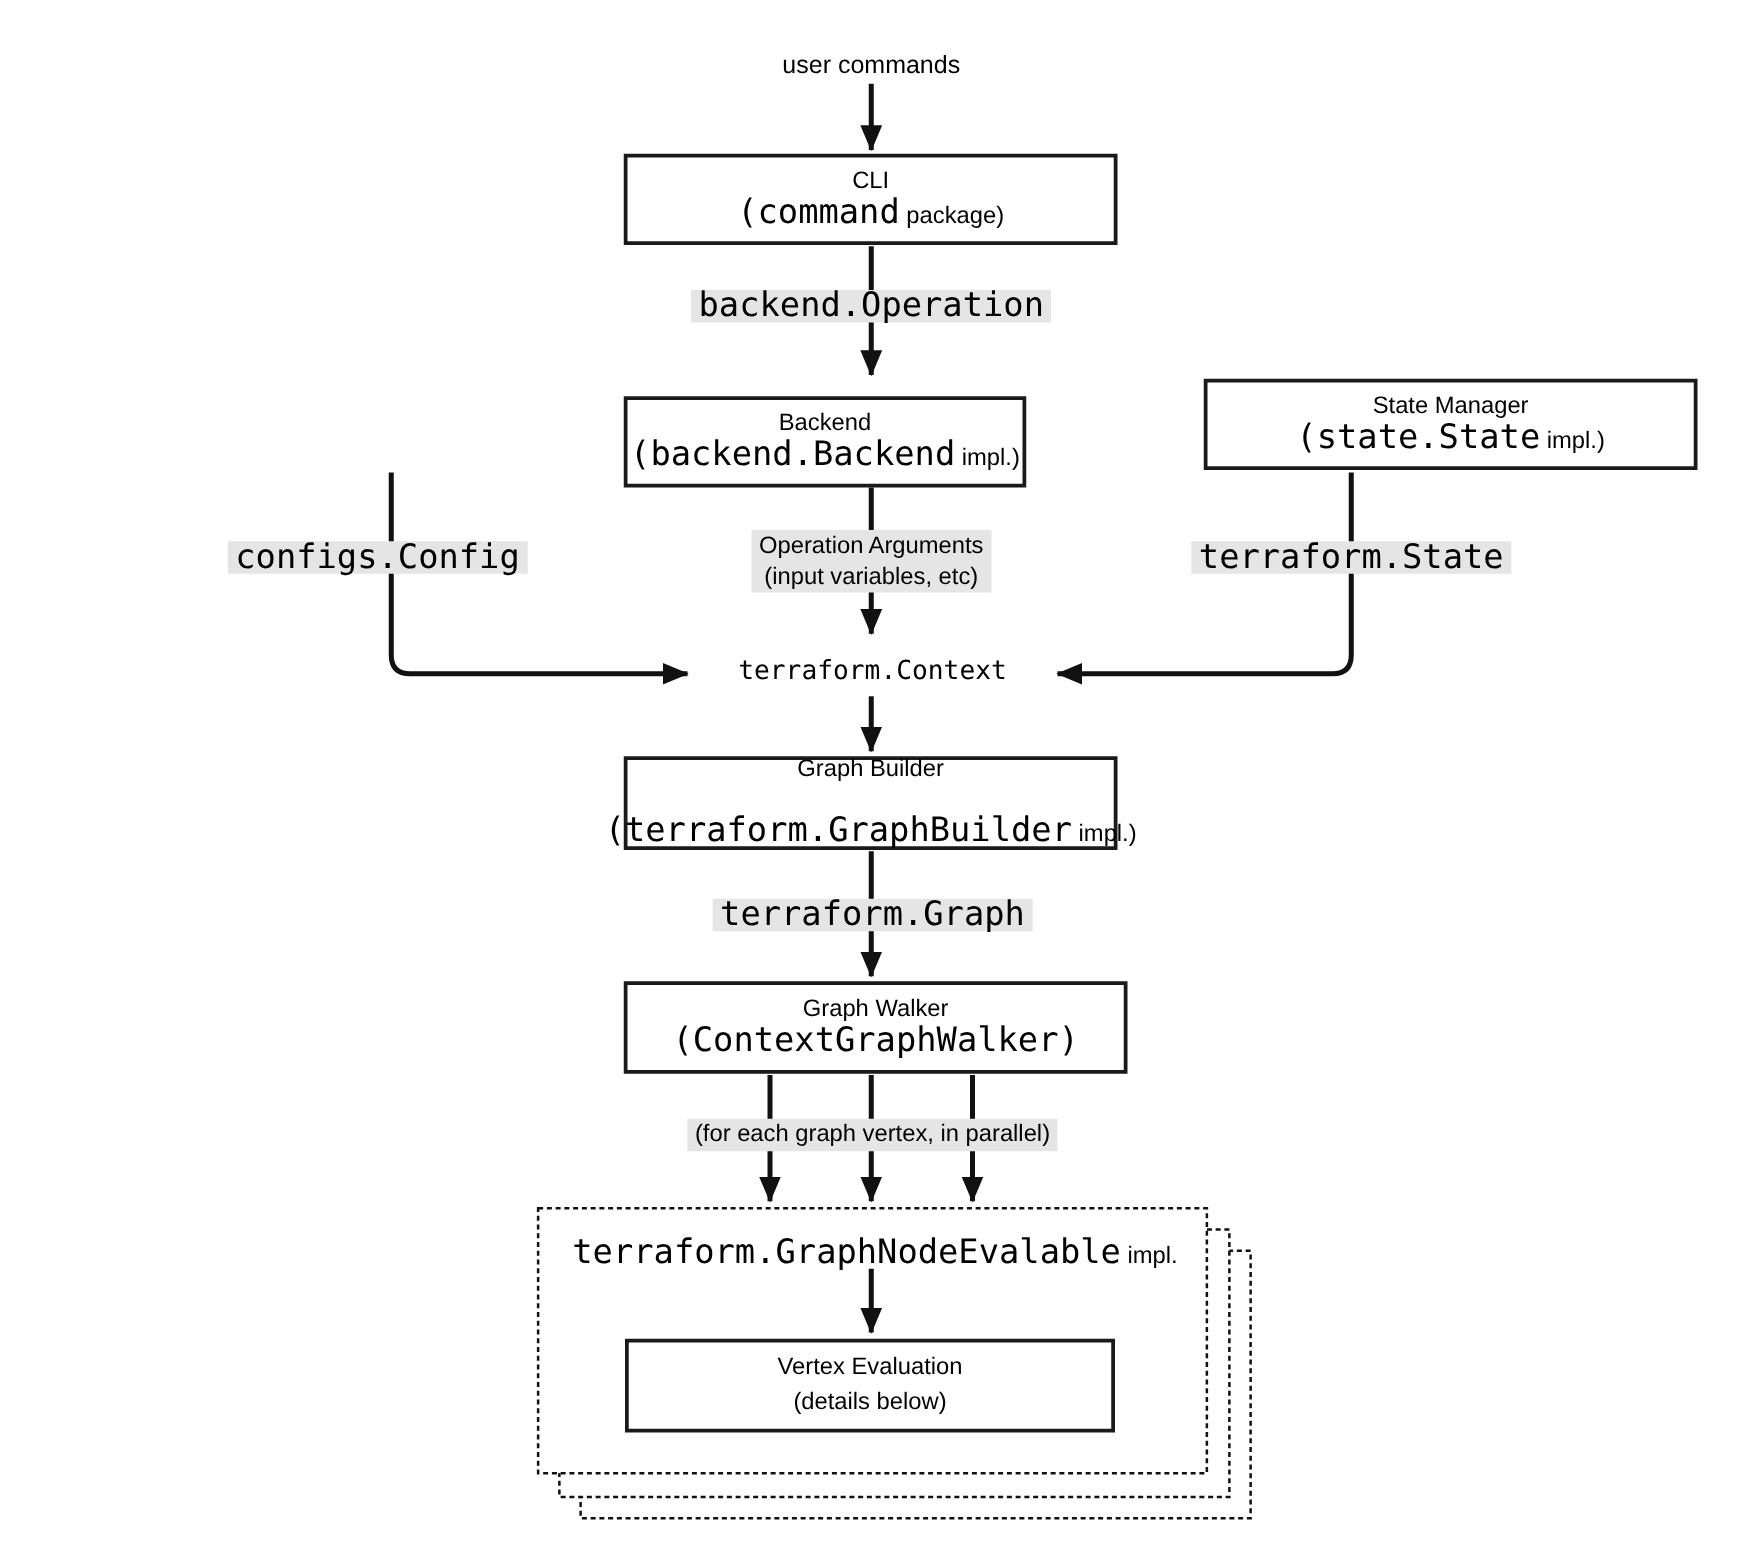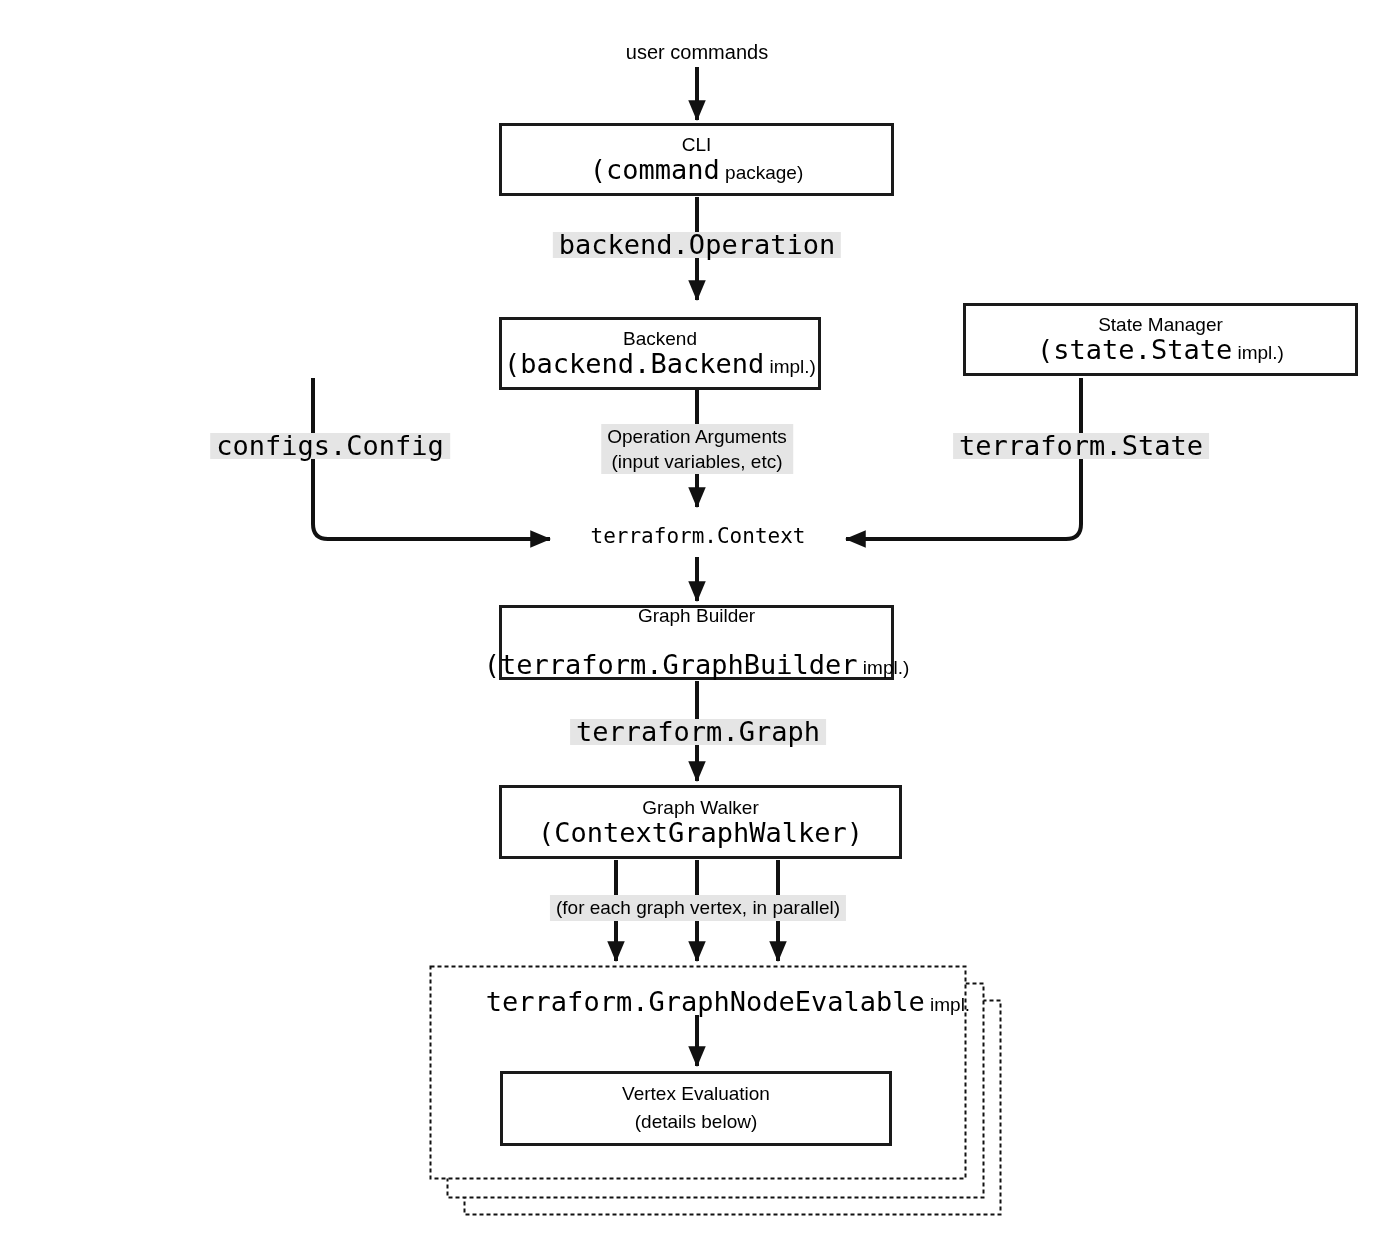--- a/index.html
+++ b/index.html
@@ -98,30 +98,30 @@
 
   <div class="box" style="left:500px;top:1071px;width:392px;height:75px;">
     <div class="title sans">Vertex Evaluation</div>
     <div class="subtitle"><span class="mono"></span><span class="sans">(details below)</span></div>
   </div>
 
   <div class="lbl sans" style="left:697px;top:39px;font-size:20px;">user commands</div>
 
   <div class="lbl mono bg" style="left:697px;top:232px;">backend.Operation</div>
 
-  <div class="lbl mono bg" style="left:330px;top:433px;">configs.Config</div>
+  <div class="lbl mono bg" style="left:302px;top:433px;">configs.Config</div>
 
   <div class="lbl sans bg two-line" style="left:697px;top:424px;">
     <div>Operation Arguments</div>
     <div>(input variables, etc)</div>
   </div>
 
   <div class="lbl mono bg" style="left:1081px;top:433px;">terraform.State</div>
 
   <div class="lbl mono" style="left:698px;top:523px;font-size:21px;">terraform.Context</div>
 
   <div class="lbl mono bg" style="left:698px;top:719px;">terraform.Graph</div>
 
   <div class="lbl sans bg" style="left:698px;top:895px;">(for each graph vertex, in parallel)</div>
 
-  <div class="lbl" style="left:700px;top:989px;margin-left:28px;"><span class="mono">terraform.GraphNodeEvalable</span><span class="sans"> impl.</span></div>
+  <div class="lbl" style="left:700px;top:989px;"><span class="mono">terraform.GraphNodeEvalable</span><span class="sans"> impl.</span></div>
 
 </div>
 
 </body></html>

